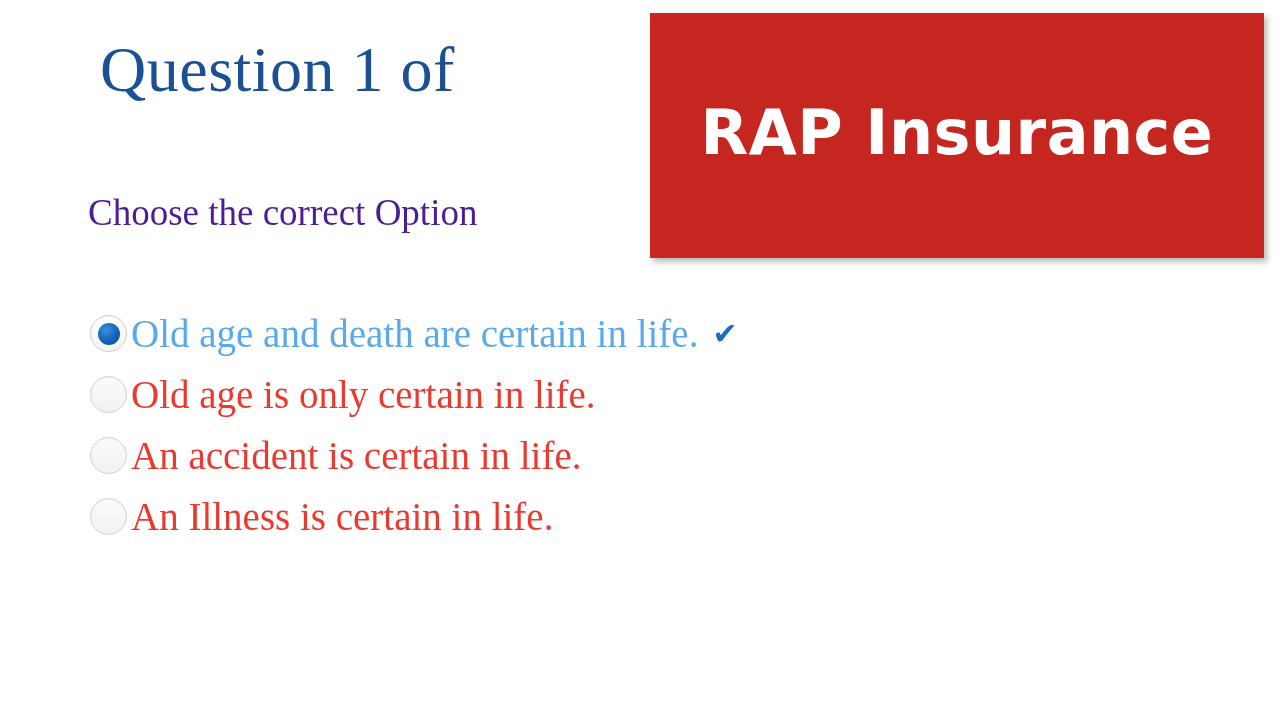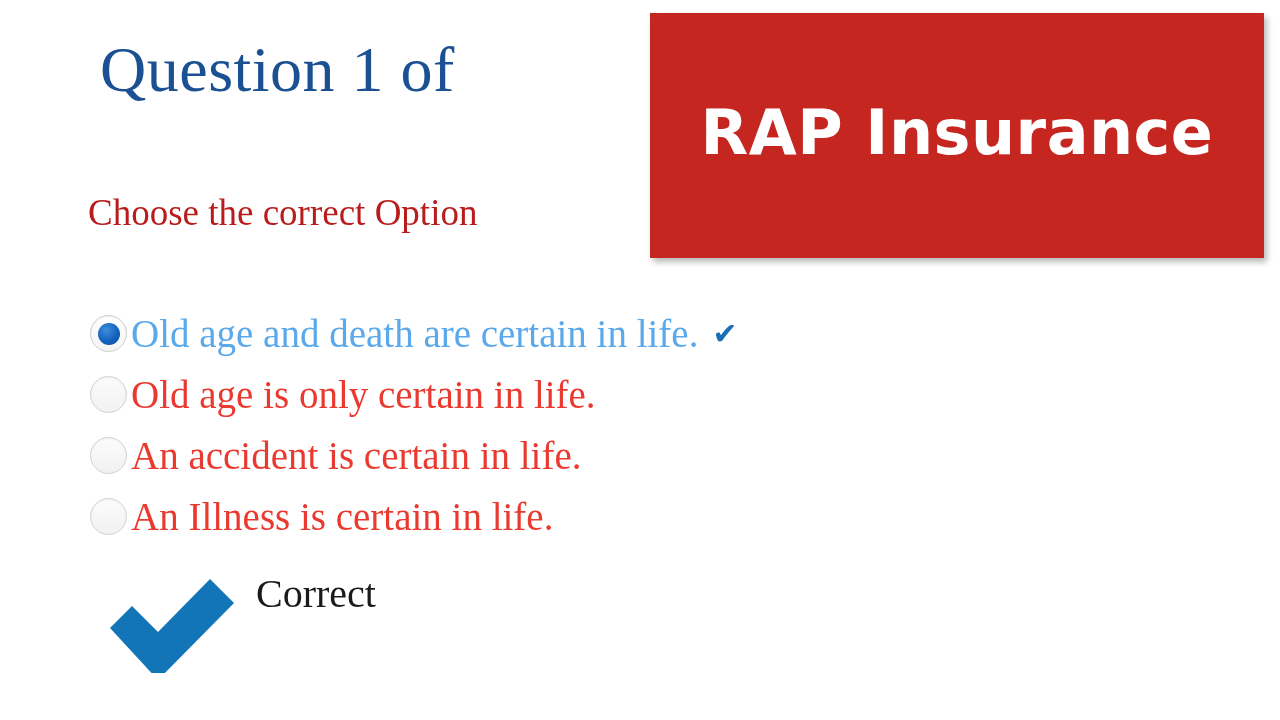--- a/index.html
+++ b/index.html
@@ -34,21 +34,21 @@
   }
 
   
   .prompt {
     position: absolute;
     left: 88px;
     top: 190px;
     font-family: "Liberation Serif", serif;
     font-size: 37px;
     line-height: 46px;
-    color: #b91c1c;
+    color: #4c1d95;
     white-space: nowrap;
   }
 
   
   .options {
     position: absolute;
     left: 90px;
     top: 303px;
     width: 900px;
   }
@@ -193,26 +193,18 @@
     <div class="option-row">
       <span class="radio" id="radio-4">
         
       </span>
       <span class="option-label wrong" id="label-4">An Illness is certain in life.</span>
       <span class="inline-check" id="check-4"></span>
     </div>
 
   </div>
 
-  <div class="feedback">
-    <div class="feedback-check">
-      <svg width="125" height="100" viewBox="0 0 125 100" xmlns="http://www.w3.org/2000/svg">
-        <polygon points="0,55 22,33 48,59 100,6 124,30 48,107" fill="#1275b8"></polygon>
-      </svg>
-    </div>
-    <div class="feedback-text">Correct</div>
-  </div>
 
   <div class="banner">
     <div class="banner-line">RAP Insurance</div>
   </div>
 
 </div>
 
 </body></html>

